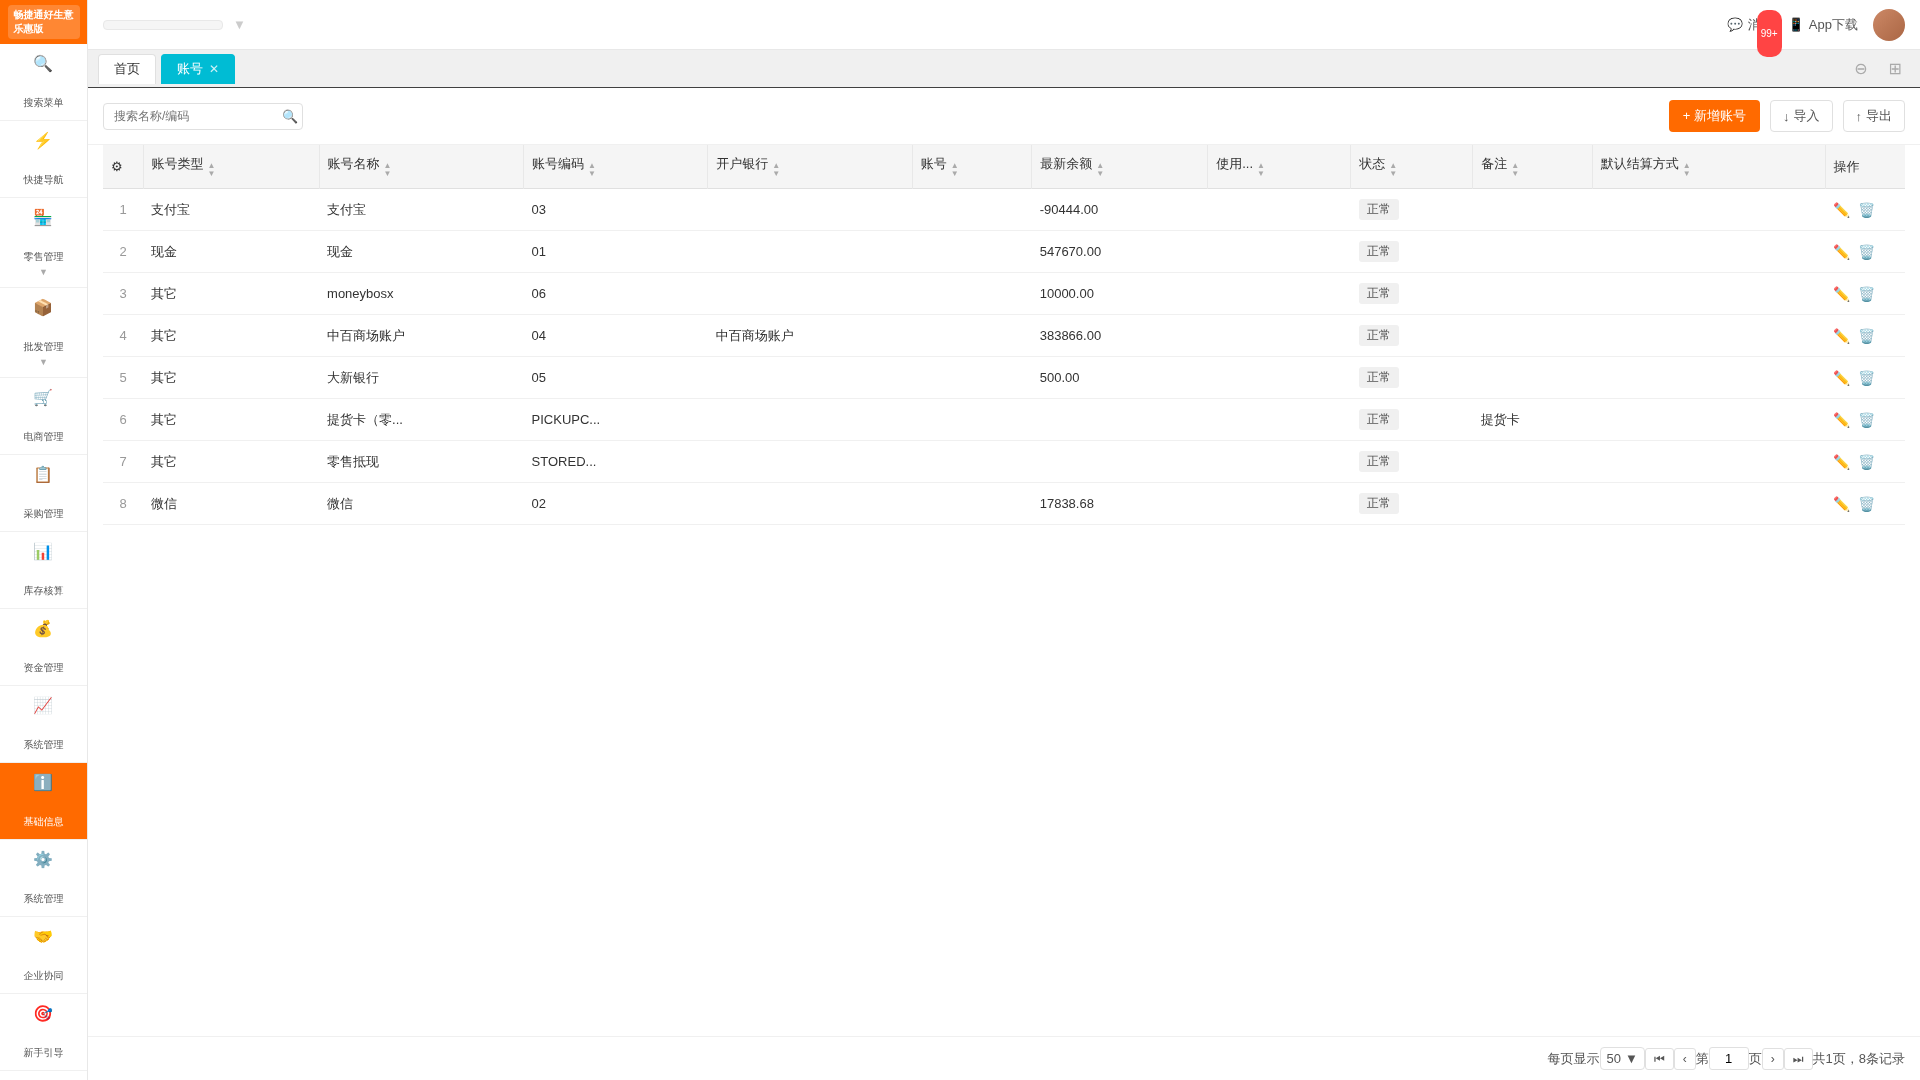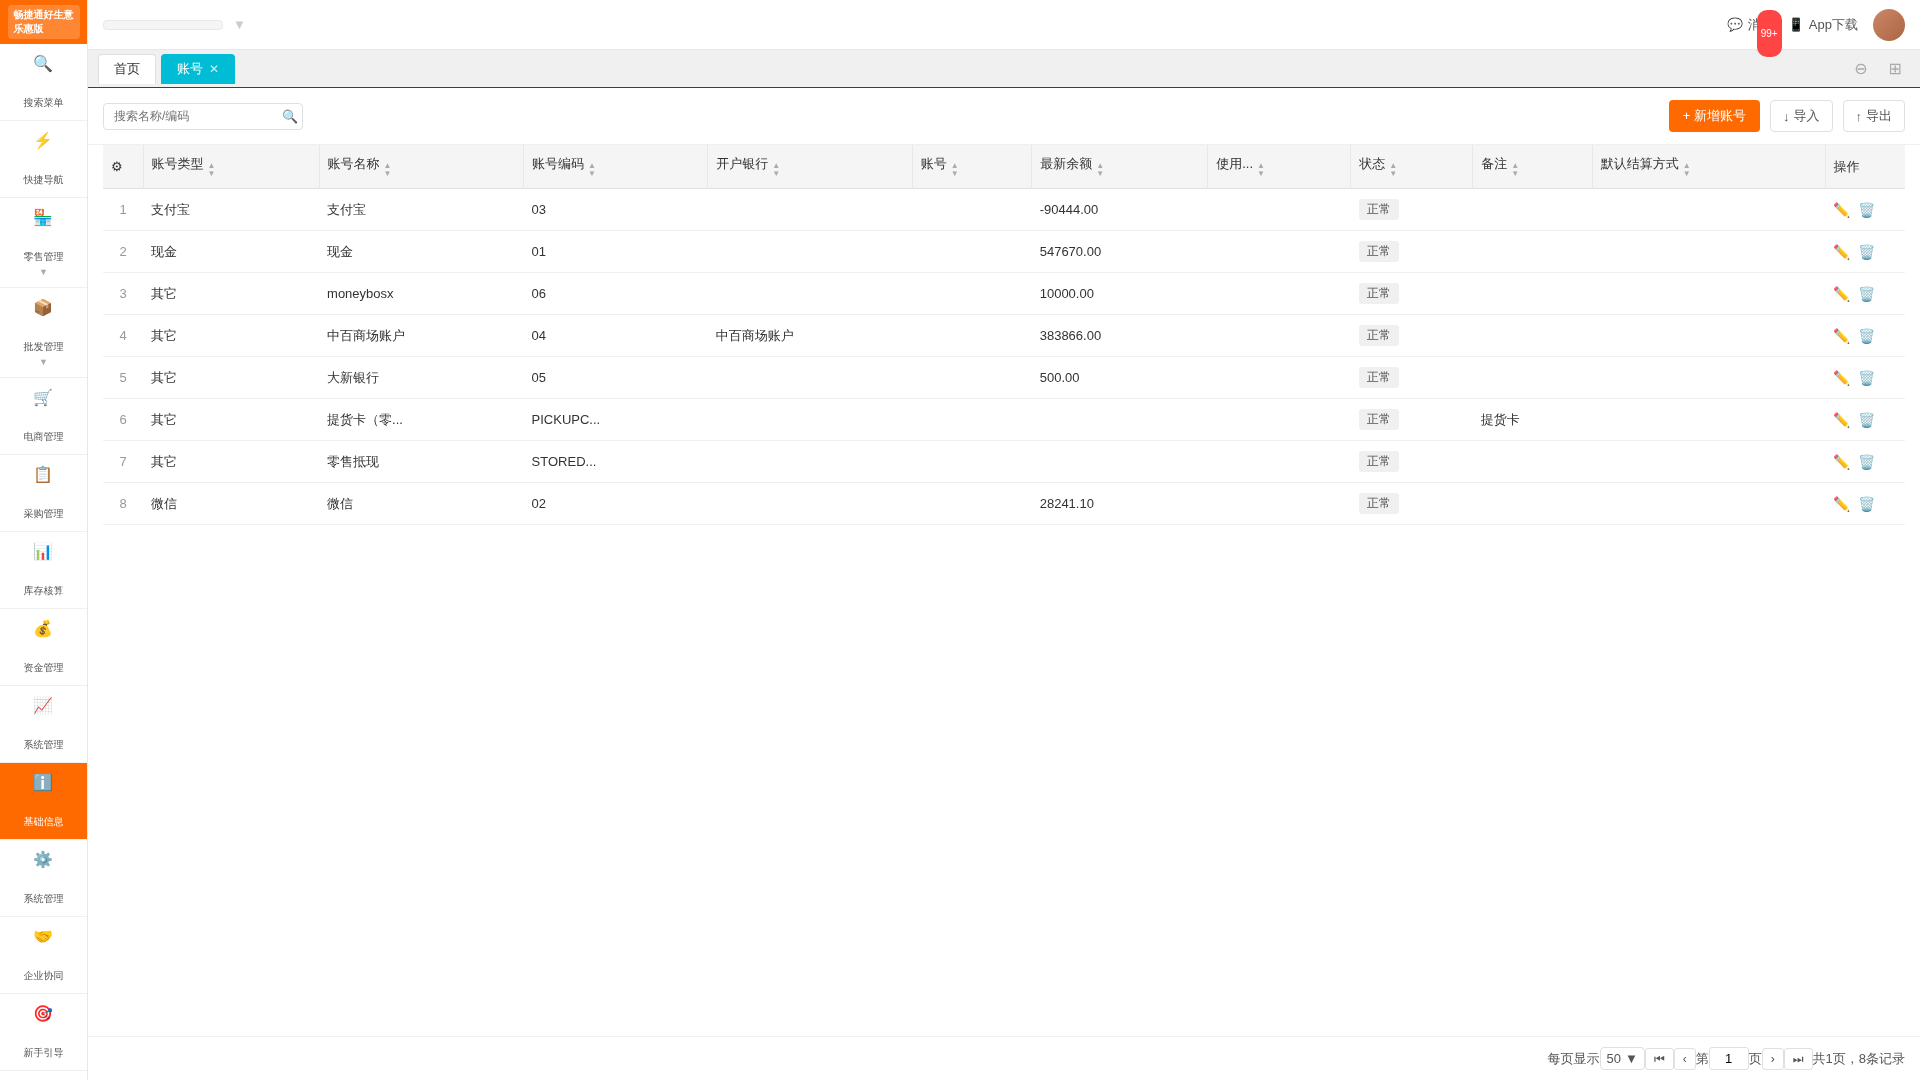--- a/index.html
+++ b/index.html
@@ -652,21 +652,21 @@
         </div>
       </td>
     </tr>
             <tr>
       <td style="text-align:center;color:#999;">8</td>
       <td>微信</td>
       <td>微信</td>
       <td>02</td>
       <td></td>
       <td></td>
-      <td>28241.10</td>
+      <td>17838.68</td>
       <td></td>
       <td><span class="status-badge">正常</span></td>
       <td></td>
       <td></td>
       <td>
         <div class="action-icons">
           <span class="action-icon" title="编辑">✏️</span>
           <span class="action-icon" title="删除">🗑️</span>
         </div>
       </td>

